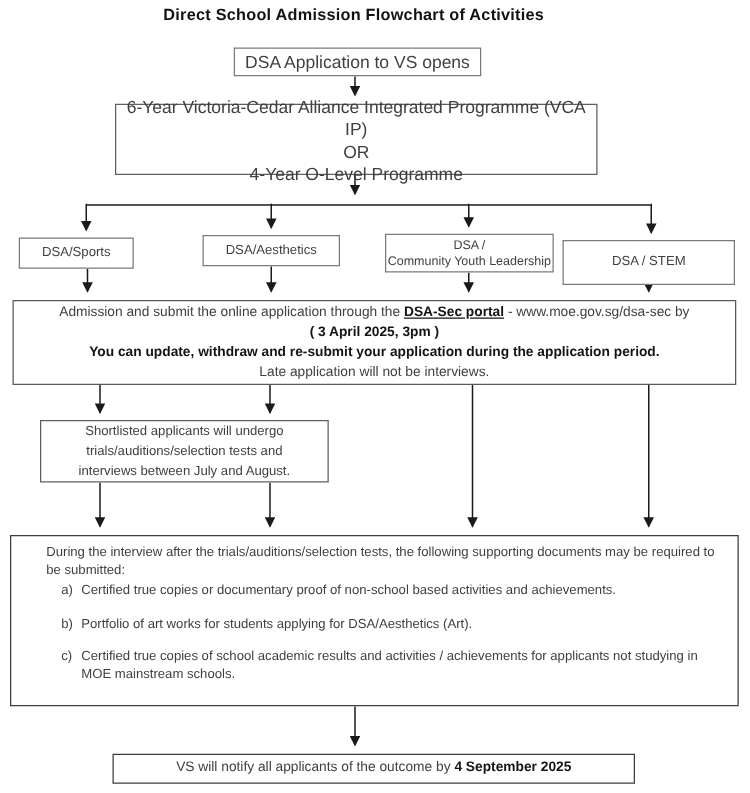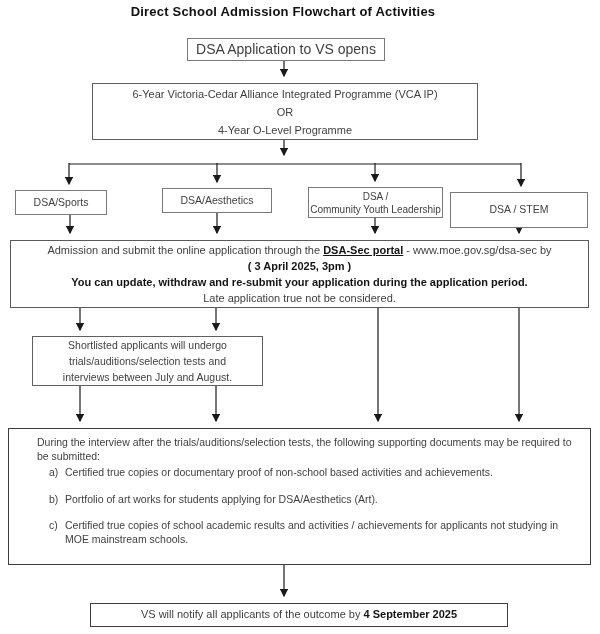--- a/index.html
+++ b/index.html
@@ -15,21 +15,21 @@
   .box{
     position:absolute;background:#ffffff;border:1.4px solid #7a7a7a;
     display:flex;flex-direction:column;align-items:center;justify-content:center;
     text-align:center;box-sizing:border-box;line-height:1.45;
   }
   .multiline{white-space:pre-line;}
   .b{font-weight:bold;color:#141414;}
   .link{font-weight:bold;color:#141414;text-decoration:underline;}
   .wide{border-color:#5a5a5a;}
   .dark{border-color:#3d3d3d;}
-  .prog-line{line-height:18px;font-size:11px;}
+  .prog-line{line-height:18px;font-size:14px;}
   .w1-line{line-height:16px;font-size:11px;}
   .interview{
     align-items:flex-start;justify-content:flex-start;text-align:left;
     font-size:10.5px;line-height:13.5px;padding:7px 18px 0 28px;
   }
   .intro{max-width:552px;margin-bottom:3px;}
   .item{display:flex;margin-left:12px;margin-top:0;}
   .item + .item{margin-top:13px;}
   .item-label{width:16px;flex:0 0 16px;}
   .item-text{max-width:505px;}
@@ -96,21 +96,21 @@
   <div class="box" style="left:450px;top:192px;width:138px;height:36px;font-size:10.5px;">
     <span>DSA / STEM</span>
   </div>
 
   <div class="box wide" style="left:10px;top:240px;width:579px;height:68px;">
     <div class="w1-line">
       <span>Admission and submit the online application through the </span><span class="link">DSA-Sec portal</span><span> - www.moe.gov.sg/dsa-sec by</span>
     </div>
     <div class="w1-line b">( 3 April 2025, 3pm )</div>
     <div class="w1-line b">You can update, withdraw and re-submit your application during the application period.</div>
-    <div class="w1-line">Late application true not be considered.</div>
+    <div class="w1-line">Late application will not be interviews.</div>
   </div>
 
   <div class="box" style="left:32px;top:336px;width:231px;height:50px;font-size:10.5px;line-height:16px;border-color:#5f5f5f;">
     <span class="multiline">Shortlisted applicants will undergo
 trials/auditions/selection tests and
 interviews between July and August.</span>
   </div>
 
   <div class="box dark interview" style="left:8px;top:428px;width:583px;height:137px;">
     <div class="intro">During the interview after the trials/auditions/selection tests, the following supporting documents may be required to be submitted:</div>

